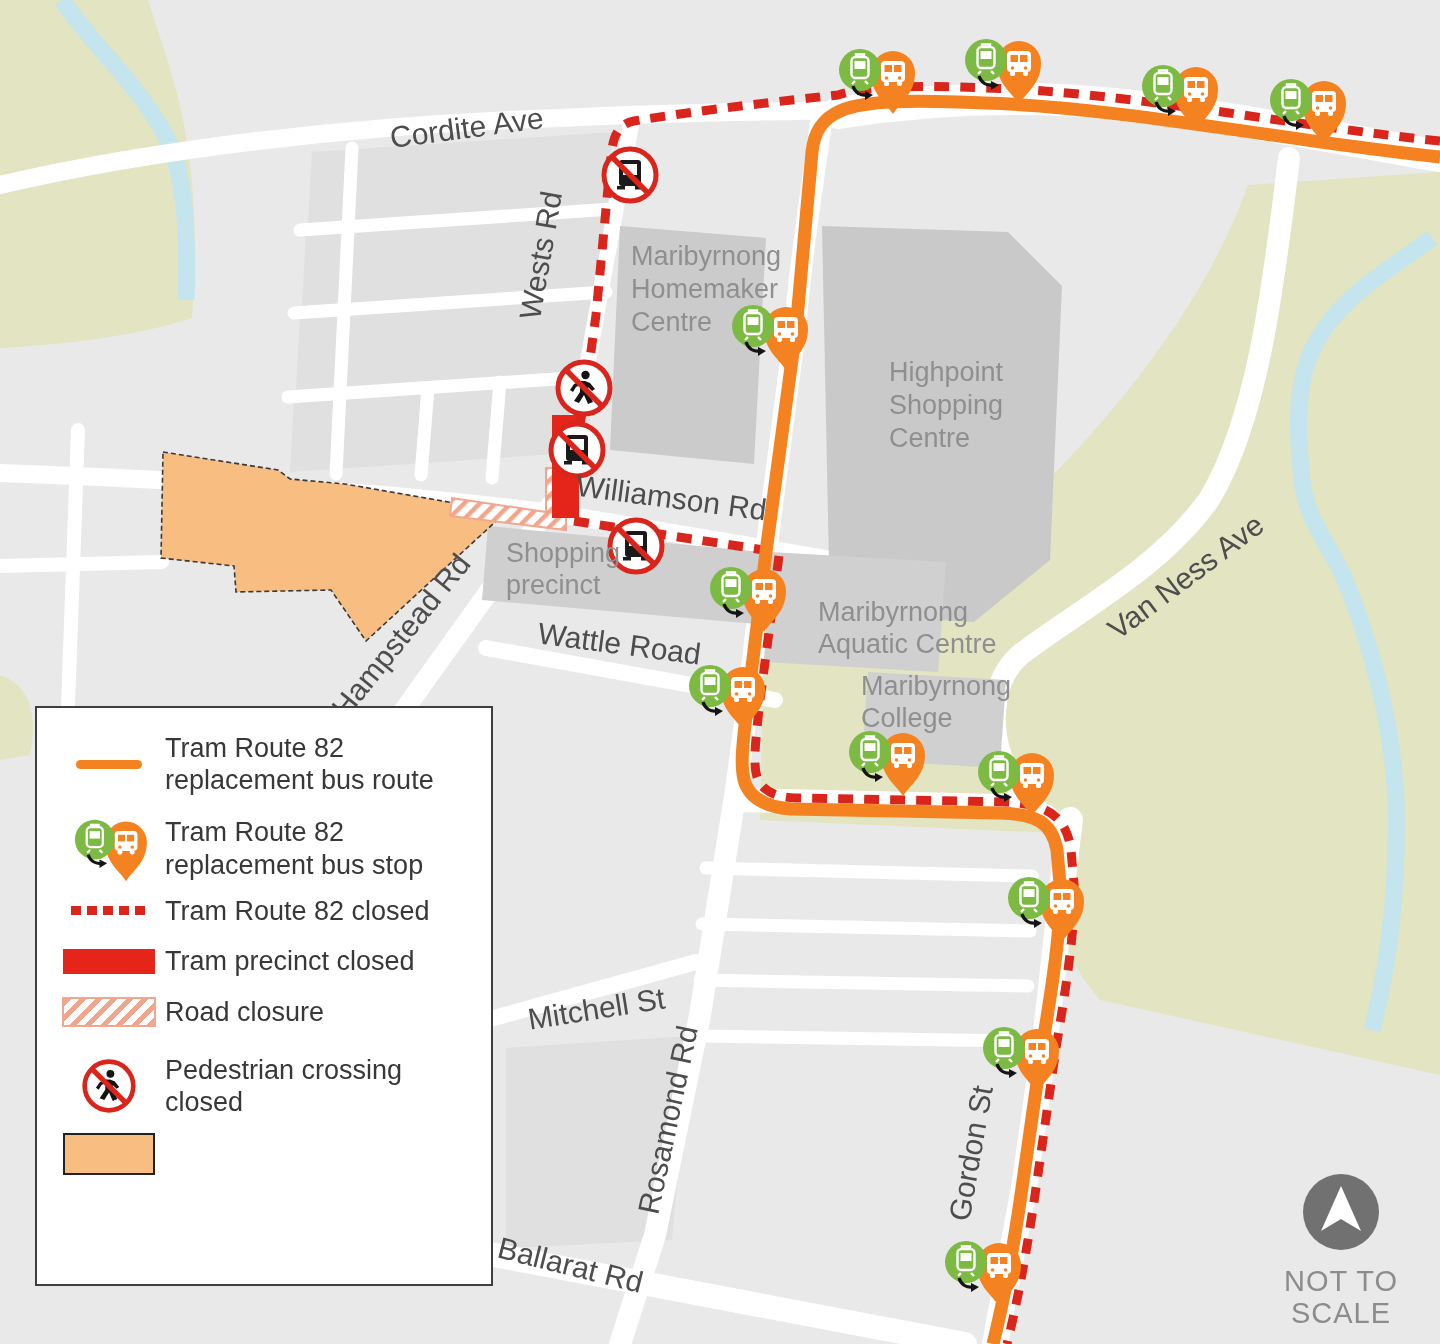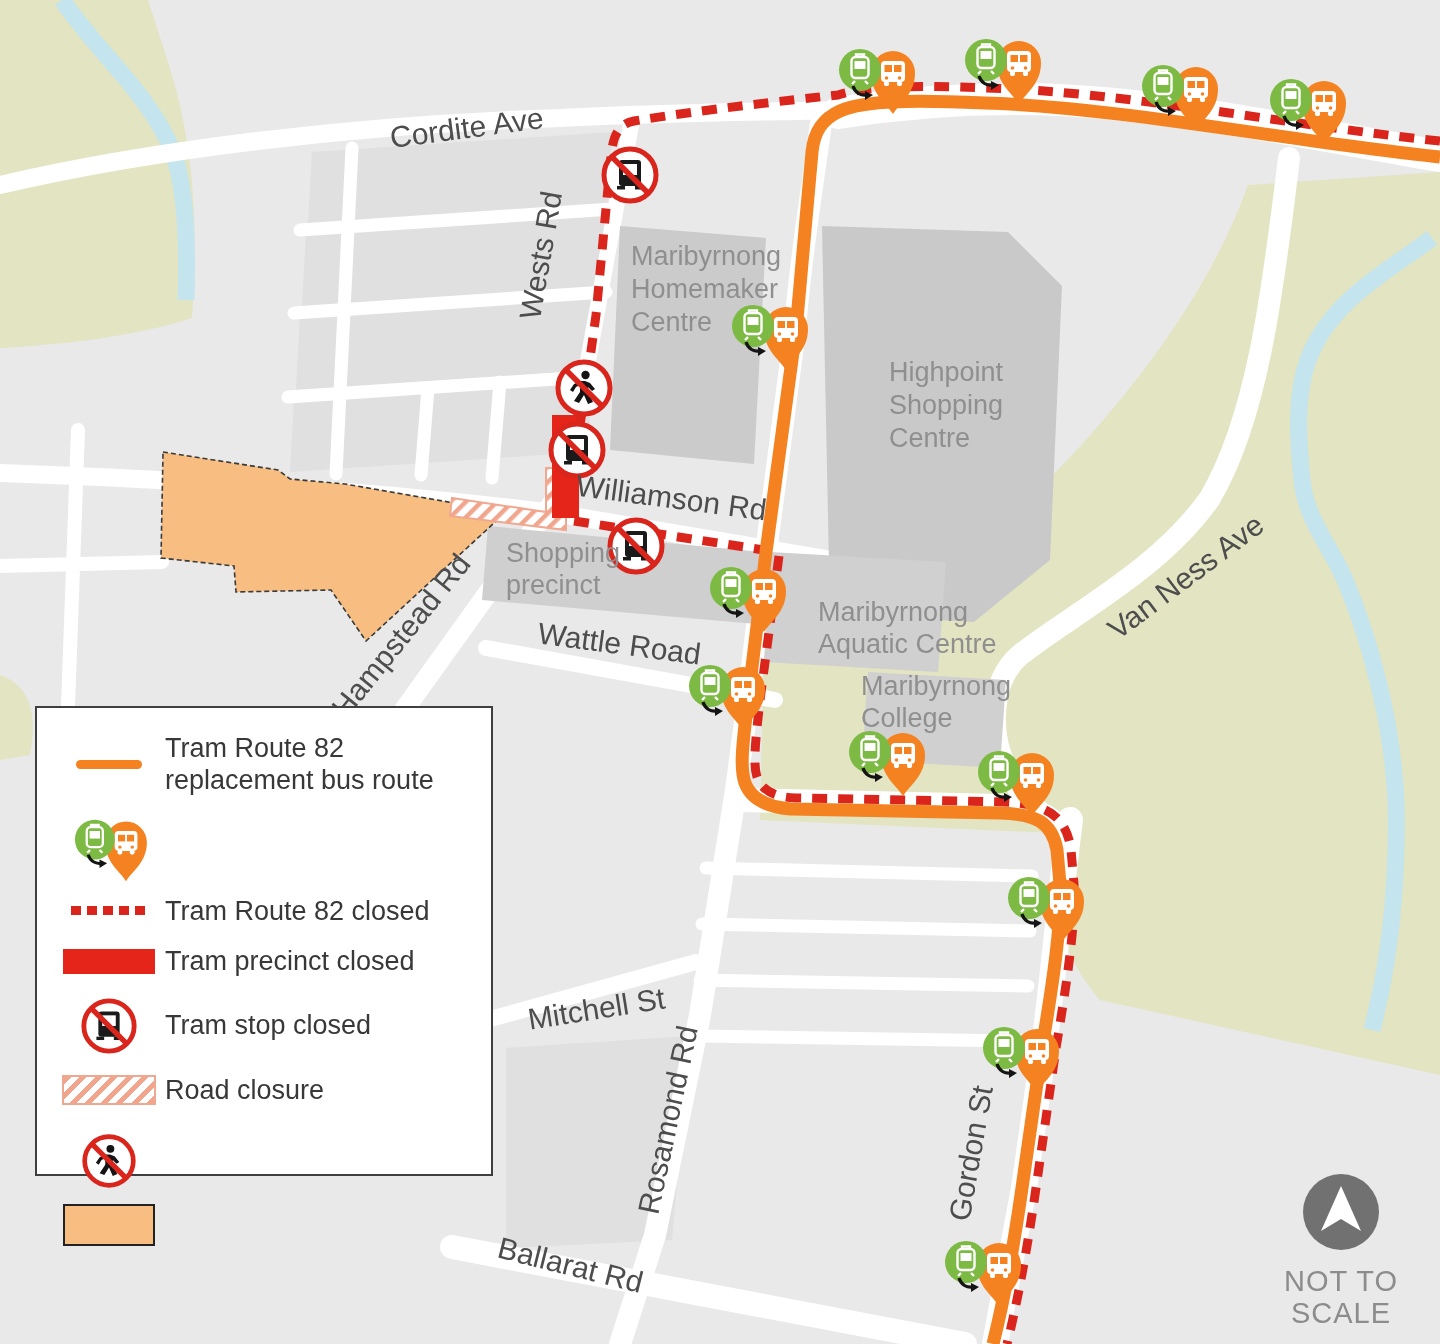--- a/index.html
+++ b/index.html
@@ -5,21 +5,21 @@
   html,body{margin:0;padding:0;background:#fff;}
   .stage{position:relative;width:1440px;height:1344px;overflow:hidden;background:#e9e9e9;
          font-family:"Liberation Sans",sans-serif;}
   .map-svg{position:absolute;left:0;top:0;width:1440px;height:1344px;display:block;}
   svg text{font-family:"Liberation Sans",sans-serif;}
   .slabel{font-size:30px;fill:#4d4d4d;text-anchor:middle;}
   .plabel{font-size:27px;fill:#8f8f8f;}
   .north-text{font-size:29px;fill:#8c8c8c;text-anchor:middle;letter-spacing:1px;}
 
   
-  .legend{position:absolute;left:35px;top:706px;width:458px;height:470px;box-sizing:border-box;
+  .legend{position:absolute;left:35px;top:706px;width:458px;height:580px;box-sizing:border-box;
           background:#ffffff;border:2px solid #3f3f3f;padding:24px 16px 16px 16px;z-index:5;}
   .lg-row{display:flex;align-items:center;}
   .lg-swatch{width:112px;flex:0 0 112px;display:flex;justify-content:center;align-items:center;}
   .lg-label{font-size:27px;line-height:1.2;color:#383838;}
   .sw-line{width:66px;height:9px;background:#f58220;border-radius:5px;}
   .sw-dash{width:76px;height:9px;background:repeating-linear-gradient(90deg,#da251d 0 10px,transparent 10px 16px);}
   .sw-solid{width:92px;height:25px;background:#e5241a;}
   .sw-hatch{width:90px;height:26px;border:2px solid #f0a78f;
             background:repeating-linear-gradient(135deg,#f2a58d 0 5px,#ffffff 5px 11px);}
   .sw-fill{width:92px;height:42px;background:#f7bd81;border:2px solid #222;box-sizing:border-box;}
@@ -215,53 +215,47 @@
           <div class="sw-line"></div>
         </div>
     <div class="lg-label">Tram Route 82 replacement bus route</div>
   </div>
   <div class="lg-row mb14">
     <div class="lg-swatch">
       <svg width="82" height="72" viewBox="-27 -28 84 76">
         <use href="#stop-pair"></use>
       </svg>
     </div>
+    <div class="lg-label">Tram Route 82 replacement bus stop</div>
   </div>
   <div class="lg-row mb20">
     <div class="lg-swatch">
           <div class="sw-dash"></div>
         </div>
     <div class="lg-label">Tram Route 82 closed</div>
   </div>
   <div class="lg-row mb20">
     <div class="lg-swatch">
           <div class="sw-solid"></div>
         </div>
     <div class="lg-label">Tram precinct closed</div>
-  </div>
-  <div class="lg-row mb20">
-    <div class="lg-swatch">
-      <svg width="60" height="60" viewBox="-31 -31 62 62">
-        <use href="#tram-closed"></use>
-      </svg>
-    </div>
-    <div class="lg-label">Tram stop closed</div>
   </div>
   <div class="lg-row mb22">
     <div class="lg-swatch">
           <div class="sw-hatch"></div>
         </div>
     <div class="lg-label">Road closure</div>
   </div>
   <div class="lg-row mb16">
     <div class="lg-swatch">
       <svg width="58" height="58" viewBox="-31 -31 62 62">
         <use href="#ped-closed"></use>
       </svg>
     </div>
+    <div class="lg-label">Pedestrian crossing closed</div>
   </div>
   <div class="lg-row">
     <div class="lg-swatch">
           <div class="sw-fill"></div>
         </div>
   </div>
 </div>
 
 </div>
 

